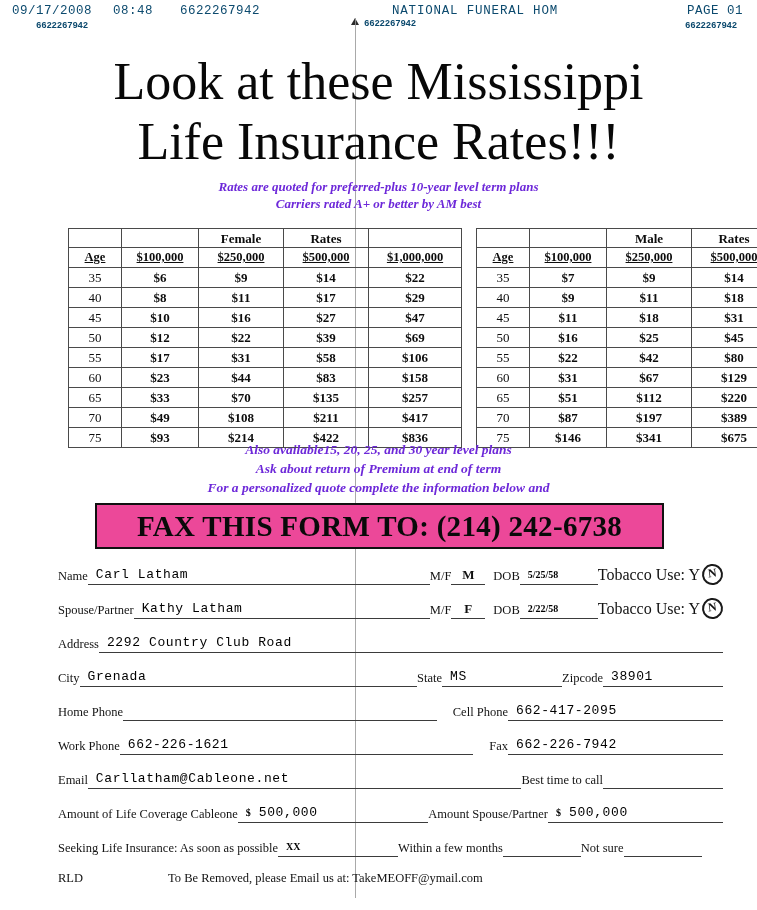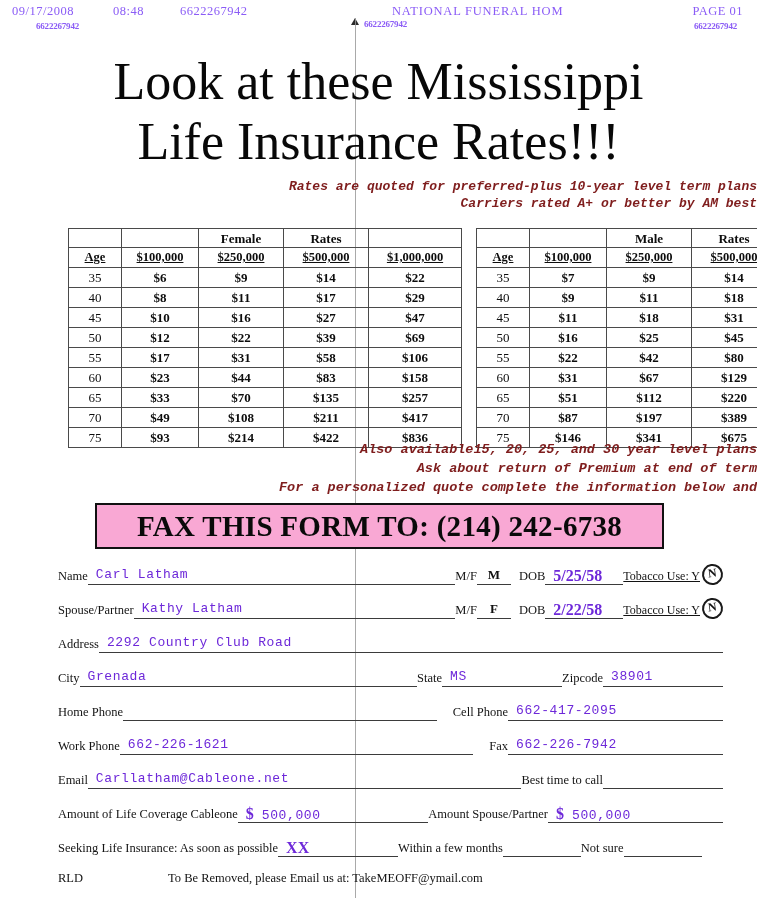--- a/index.html
+++ b/index.html
@@ -15,24 +15,24 @@
     font-family: "Liberation Serif", serif;
     color: #0a0a0a;
     overflow: hidden;
   }
 
   
   .fax-header {
     position: absolute;
     top: 4px; left: 0; right: 0;
     height: 34px;
-    font-family: Liberation Serif, serif;
+    font-family: Liberation Mono, monospace;
     font-size: 12.5px;
     letter-spacing: 0.5px;
-    color: #8b5cf6;
+    color: #0c4a6e;
   }
   .fh-date   { position: absolute; left: 12px;  top: 0; }
   .fh-time   { position: absolute; left: 113px; top: 0; }
   .fh-from   { position: absolute; left: 180px; top: 0; }
   .fh-title  { position: absolute; left: 392px; top: 0; letter-spacing: 0.8px; }
   .fh-page   { position: absolute; right: 14px; top: 0; }
   .fh-small-l{ position: absolute; left: 36px;  top: 17px; font-size: 9px; font-weight: bold; letter-spacing: -0.2px;}
   .fh-small-c{ position: absolute; left: 364px; top: 15px; font-size: 9px; font-weight: bold; letter-spacing: -0.2px;}
   .fh-small-r{ position: absolute; right: 20px; top: 17px; font-size: 9px; font-weight: bold; letter-spacing: -0.2px;}
 
@@ -67,27 +67,26 @@
     font-weight: 400;
     letter-spacing: 0px;
     color: #080808;
   }
   .headline .l2 { display: block; }
 
   
   .subnote {
     position: absolute;
     left: 0; right: 0;
-    text-align: right;
+    text-align: center;
     font-style: italic;
     font-weight: bold;
     font-size: 13px;
     line-height: 17px;
-    color: #7f1d1d;
-    font-family: Liberation Mono, monospace;
+    color: #6d28d9;
   }
   #subnote-top { top: 178px; }
   #midnote { top: 440px; font-size: 13.5px; line-height: 19px; }
 
   
   .tables-wrap {
     position: absolute;
     top: 228px;
     left: 28px;
     width: 702px;
@@ -130,21 +129,21 @@
   .col-amt3 { width: 88px; }
 
   
   .fax-banner {
     position: absolute;
     top: 503px;
     left: 95px;
     width: 565px;
     height: 42px;
     border: 2px solid #111;
-    background: #f9a8d4;
+    background: #ec4899;
     display: flex;
     align-items: center;
     justify-content: center;
     font-weight: bold;
     font-size: 29px;
     letter-spacing: 0.3px;
   }
 
   
   .form-area {
@@ -161,41 +160,41 @@
     align-items: flex-end;
     margin-bottom: 9px;
     height: 25px;
   }
   .lbl {
     font-size: 12.5px;
     white-space: nowrap;
     padding-bottom: 1px;
     color: #131313;
   }
-  .lbl.small { font-size: 12px; text-decoration: underline; }
+  .lbl.small { font-size: 16px; }
   .fill {
     flex: 1;
     border-bottom: 1px solid #3b3b3b;
     min-width: 10px;
     height: 17px;
     position: relative;
   }
   .val {
     font-family: "Liberation Mono", monospace;
     font-size: 13px;
     letter-spacing: 0.6px;
     padding-left: 8px;
-    color: #6d28d9;
+    color: #000000;
     white-space: nowrap;
   }
   .val.ser {
     font-family: "Liberation Serif", serif;
     font-weight: bold;
     letter-spacing: 0;
-    font-size: 16px;
+    font-size: 10px;
   }
   .w-sm  { flex: 0 0 34px; }
   .w-md  { flex: 0 0 78px; }
   .w-lg  { flex: 0 0 120px; margin-top: 24px; }
   .w-xl  { flex: 0 0 175px; }
   .w-xxl { flex: 0 0 215px; }
   .gap8  { width: 8px; flex: 0 0 8px; }
   .gap16 { width: 16px; flex: 0 0 16px; }
 
   .circled {

